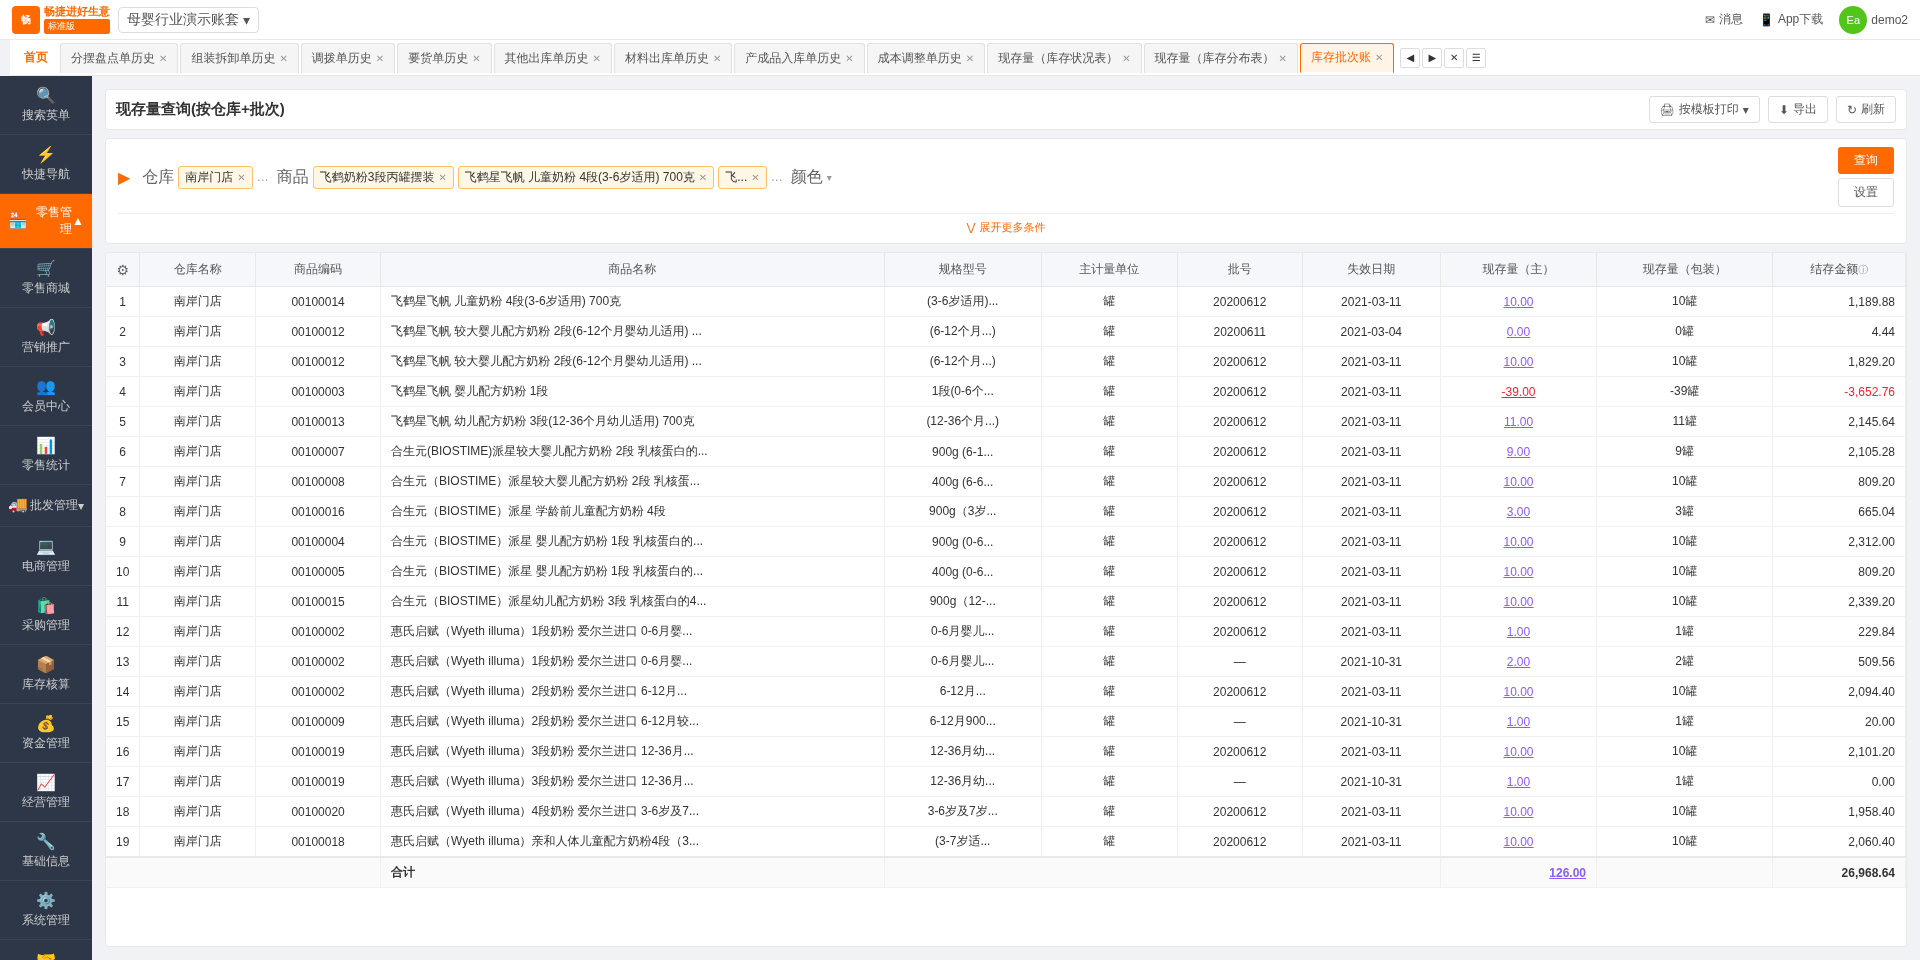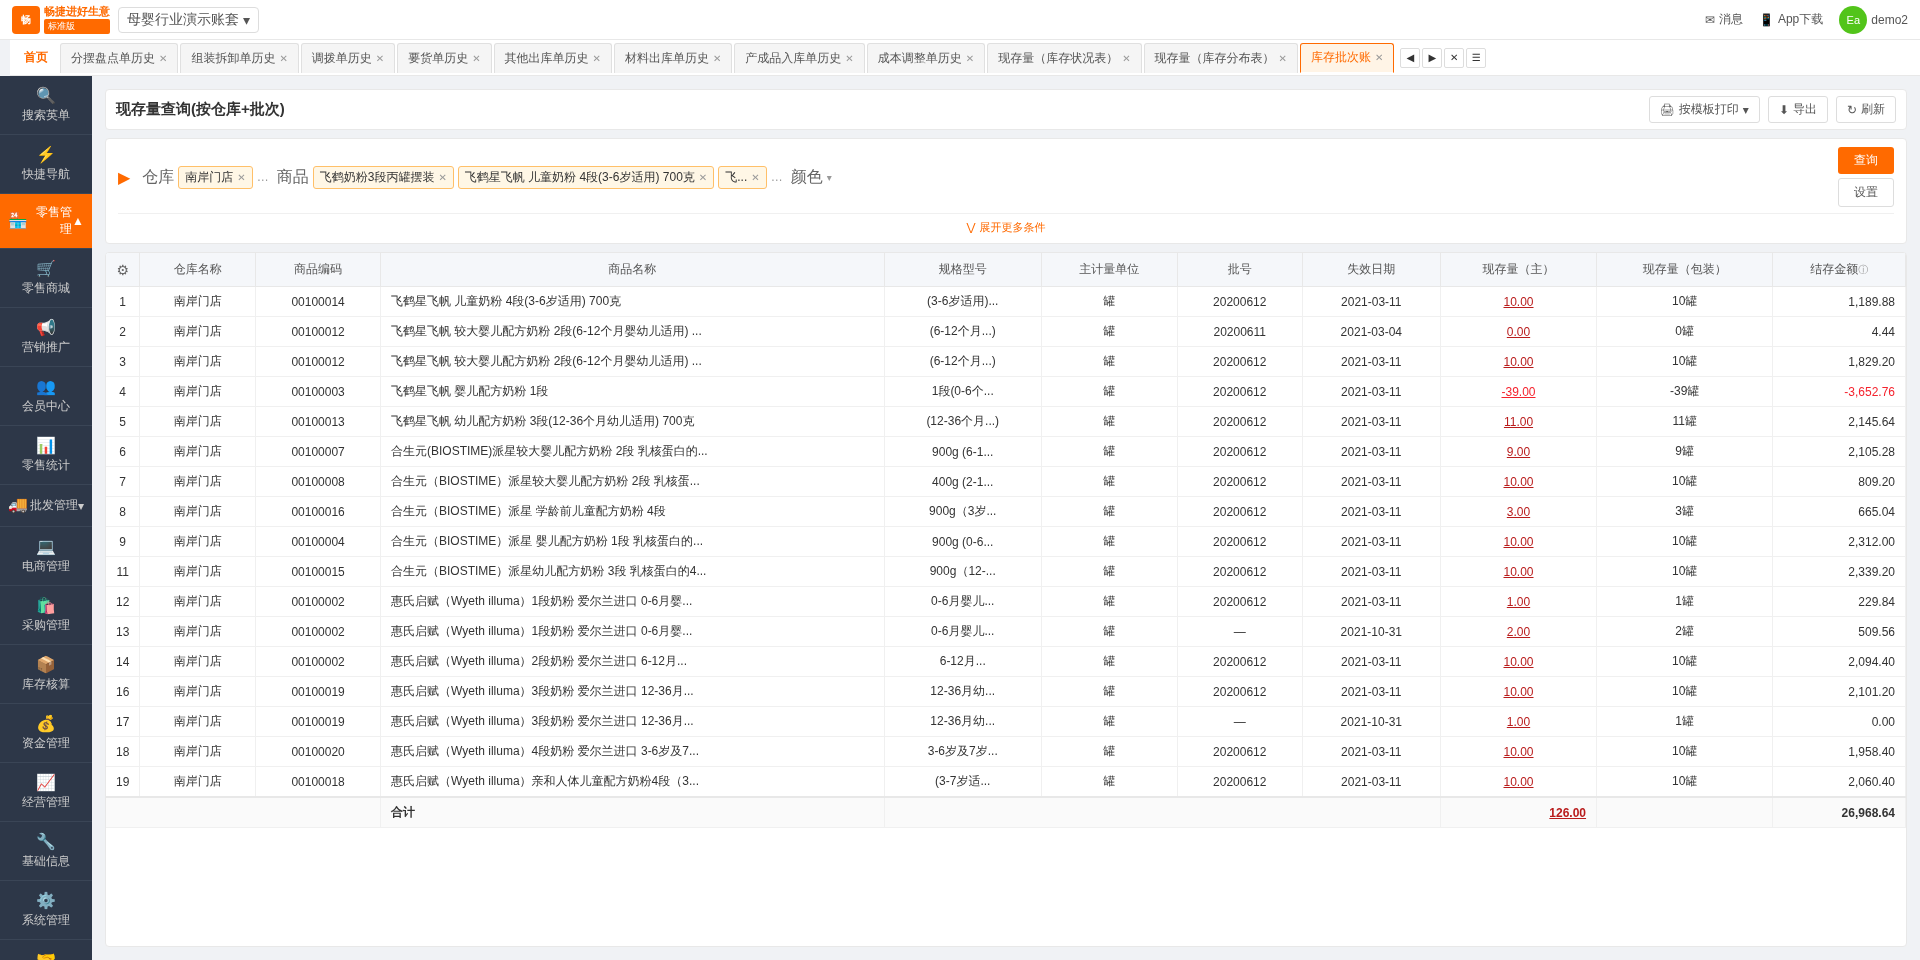--- a/index.html
+++ b/index.html
@@ -125,21 +125,21 @@
       padding: 8px 10px; text-align: center; font-weight: normal;
       color: #555; border-bottom: 1px solid #e8e8e8; border-right: 1px solid #e8e8e8;
       white-space: nowrap; position: sticky; top: 0; background: #f5f7fa; z-index: 1;
     }
     td {
       padding: 6px 10px; text-align: center; border-bottom: 1px solid #f0f0f0;
       border-right: 1px solid #f0f0f0; white-space: nowrap;
     }
     .td-left { text-align: left; }
     .td-right { text-align: right; }
-    .td-link { color: #b91c1c; cursor: pointer; text-decoration: underline; }
+    .td-link { color: #8b5cf6; cursor: pointer; text-decoration: underline; }
     .td-red { color: #f5222d; }
     .footer-row { background: #fafafa; font-weight: bold; }
     .footer-row td { border-top: 2px solid #e8e8e8; }
     .gear-icon { font-size: 14px; color: #666; cursor: pointer; }
     .info-icon { font-size: 10px; color: #999; cursor: pointer; }
 
     
     ::-webkit-scrollbar { width: 6px; height: 6px; }
     ::-webkit-scrollbar-track { background: #f0f0f0; }
     ::-webkit-scrollbar-thumb { background: #ccc; border-radius: 3px; }
@@ -467,21 +467,21 @@
     <td>2021-03-11</td>
     <td class="td-link">9.00</td>
     <td>9罐</td>
     <td class="td-right ">2,105.28</td>
   </tr>
             <tr>
     <td>7</td>
     <td>南岸门店</td>
     <td>00100008</td>
     <td class="td-left" style="max-width:300px;overflow:hidden;text-overflow:ellipsis;">合生元（BIOSTIME）派星较大婴儿配方奶粉 2段 乳核蛋...</td>
-    <td>400g (2-1...</td>
+    <td>400g (6-6...</td>
     <td>罐</td>
     <td>20200612</td>
     <td>2021-03-11</td>
     <td class="td-link">10.00</td>
     <td>10罐</td>
     <td class="td-right ">809.20</td>
   </tr>
             <tr>
     <td>8</td>
     <td>南岸门店</td>
@@ -500,20 +500,33 @@
     <td>南岸门店</td>
     <td>00100004</td>
     <td class="td-left" style="max-width:300px;overflow:hidden;text-overflow:ellipsis;">合生元（BIOSTIME）派星 婴儿配方奶粉 1段 乳核蛋白的...</td>
     <td>900g (0-6...</td>
     <td>罐</td>
     <td>20200612</td>
     <td>2021-03-11</td>
     <td class="td-link">10.00</td>
     <td>10罐</td>
     <td class="td-right ">2,312.00</td>
+  </tr>
+            <tr>
+    <td>10</td>
+    <td>南岸门店</td>
+    <td>00100005</td>
+    <td class="td-left" style="max-width:300px;overflow:hidden;text-overflow:ellipsis;">合生元（BIOSTIME）派星 婴儿配方奶粉 1段 乳核蛋白的...</td>
+    <td>400g (0-6...</td>
+    <td>罐</td>
+    <td>20200612</td>
+    <td>2021-03-11</td>
+    <td class="td-link">10.00</td>
+    <td>10罐</td>
+    <td class="td-right ">809.20</td>
   </tr>
             <tr>
     <td>11</td>
     <td>南岸门店</td>
     <td>00100015</td>
     <td class="td-left" style="max-width:300px;overflow:hidden;text-overflow:ellipsis;">合生元（BIOSTIME）派星幼儿配方奶粉 3段 乳核蛋白的4...</td>
     <td>900g（12-...</td>
     <td>罐</td>
     <td>20200612</td>
     <td>2021-03-11</td>
@@ -552,20 +565,33 @@
     <td>南岸门店</td>
     <td>00100002</td>
     <td class="td-left" style="max-width:300px;overflow:hidden;text-overflow:ellipsis;">惠氏启赋（Wyeth illuma）2段奶粉 爱尔兰进口 6-12月...</td>
     <td>6-12月...</td>
     <td>罐</td>
     <td>20200612</td>
     <td>2021-03-11</td>
     <td class="td-link">10.00</td>
     <td>10罐</td>
     <td class="td-right ">2,094.40</td>
+  </tr>
+            <tr>
+    <td>15</td>
+    <td>南岸门店</td>
+    <td>00100009</td>
+    <td class="td-left" style="max-width:300px;overflow:hidden;text-overflow:ellipsis;">惠氏启赋（Wyeth illuma）2段奶粉 爱尔兰进口 6-12月较...</td>
+    <td>6-12月900...</td>
+    <td>罐</td>
+    <td>—</td>
+    <td>2021-10-31</td>
+    <td class="td-link">1.00</td>
+    <td>1罐</td>
+    <td class="td-right ">20.00</td>
   </tr>
             <tr>
     <td>16</td>
     <td>南岸门店</td>
     <td>00100019</td>
     <td class="td-left" style="max-width:300px;overflow:hidden;text-overflow:ellipsis;">惠氏启赋（Wyeth illuma）3段奶粉 爱尔兰进口 12-36月...</td>
     <td>12-36月幼...</td>
     <td>罐</td>
     <td>20200612</td>
     <td>2021-03-11</td>

